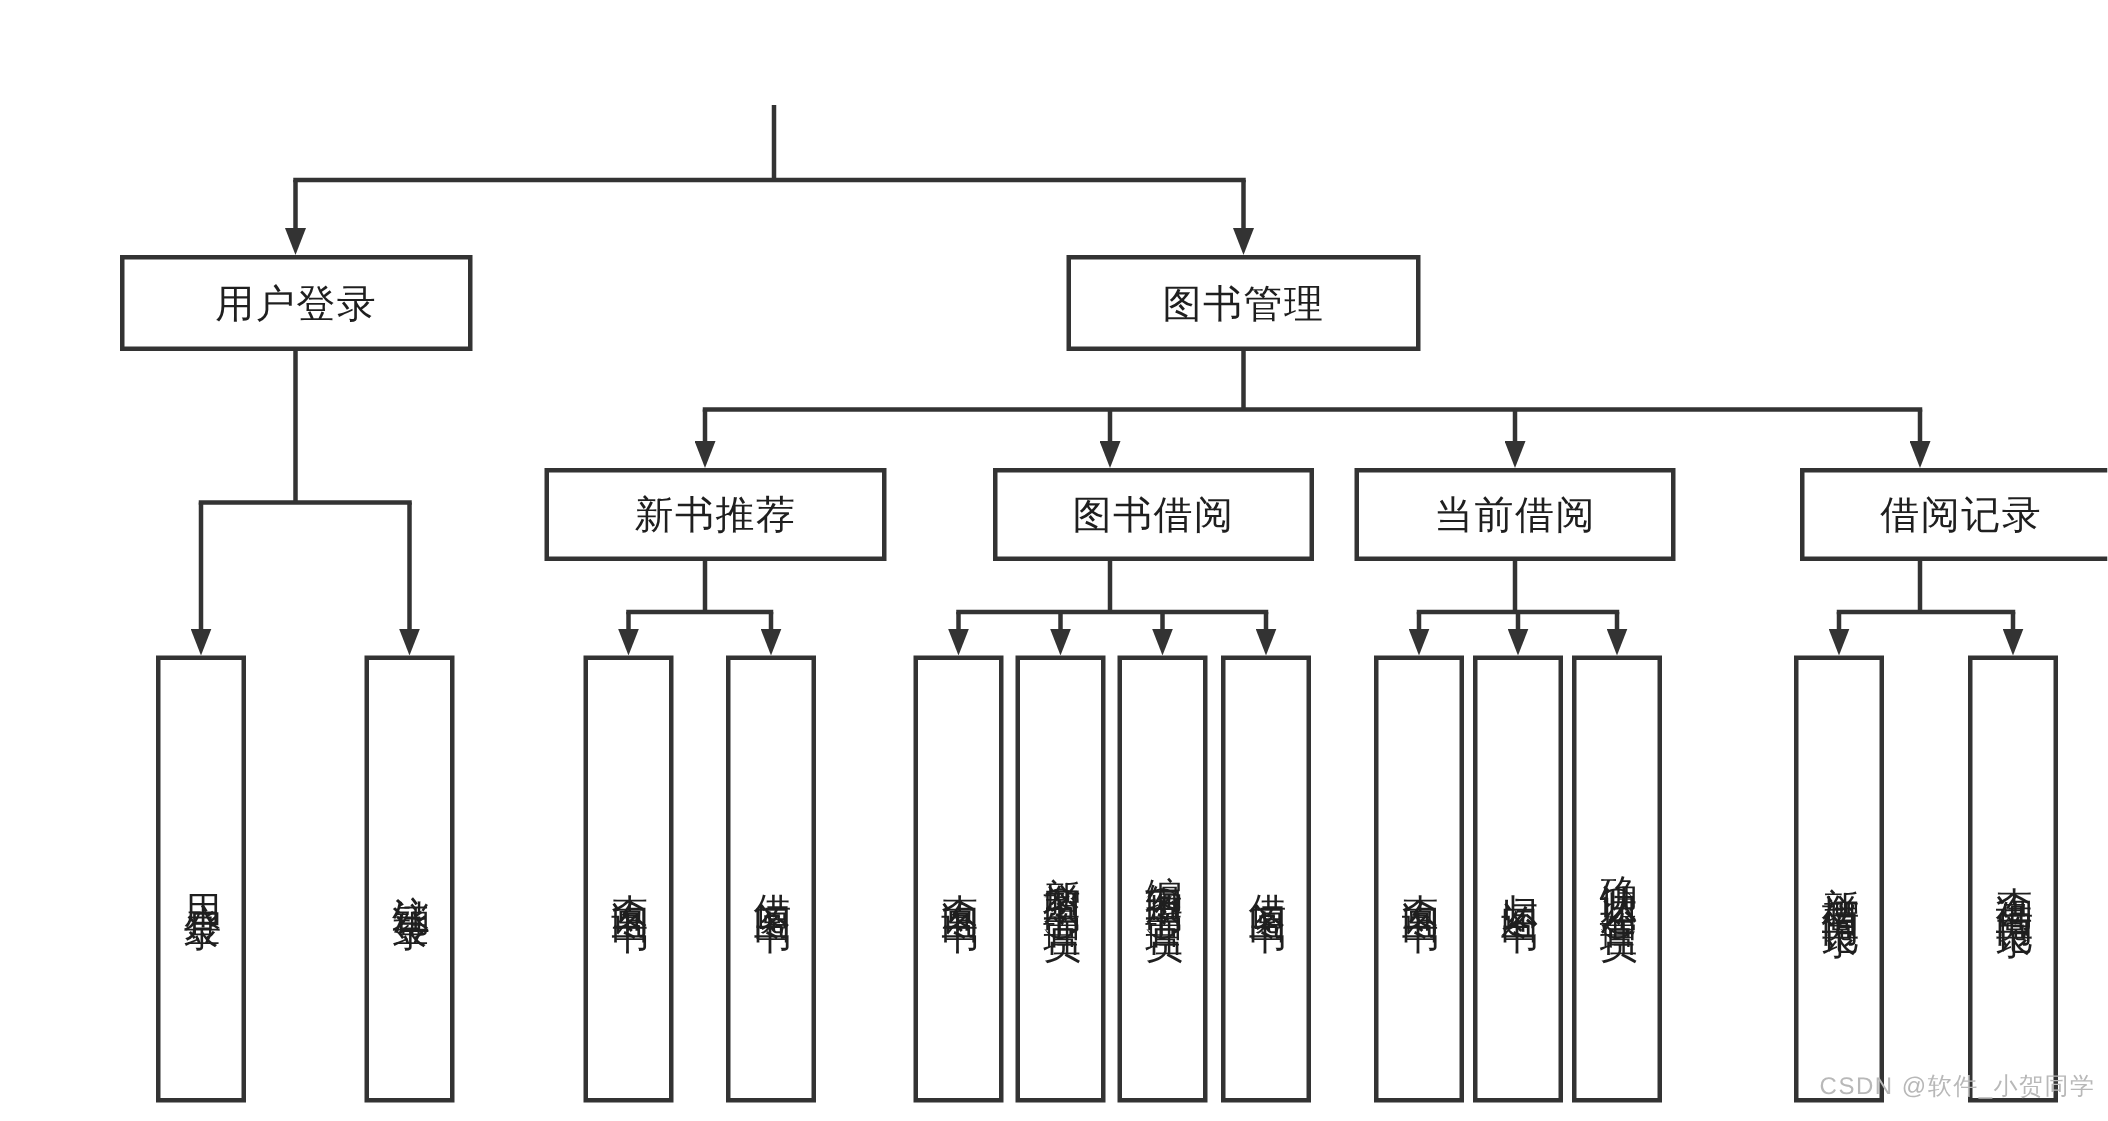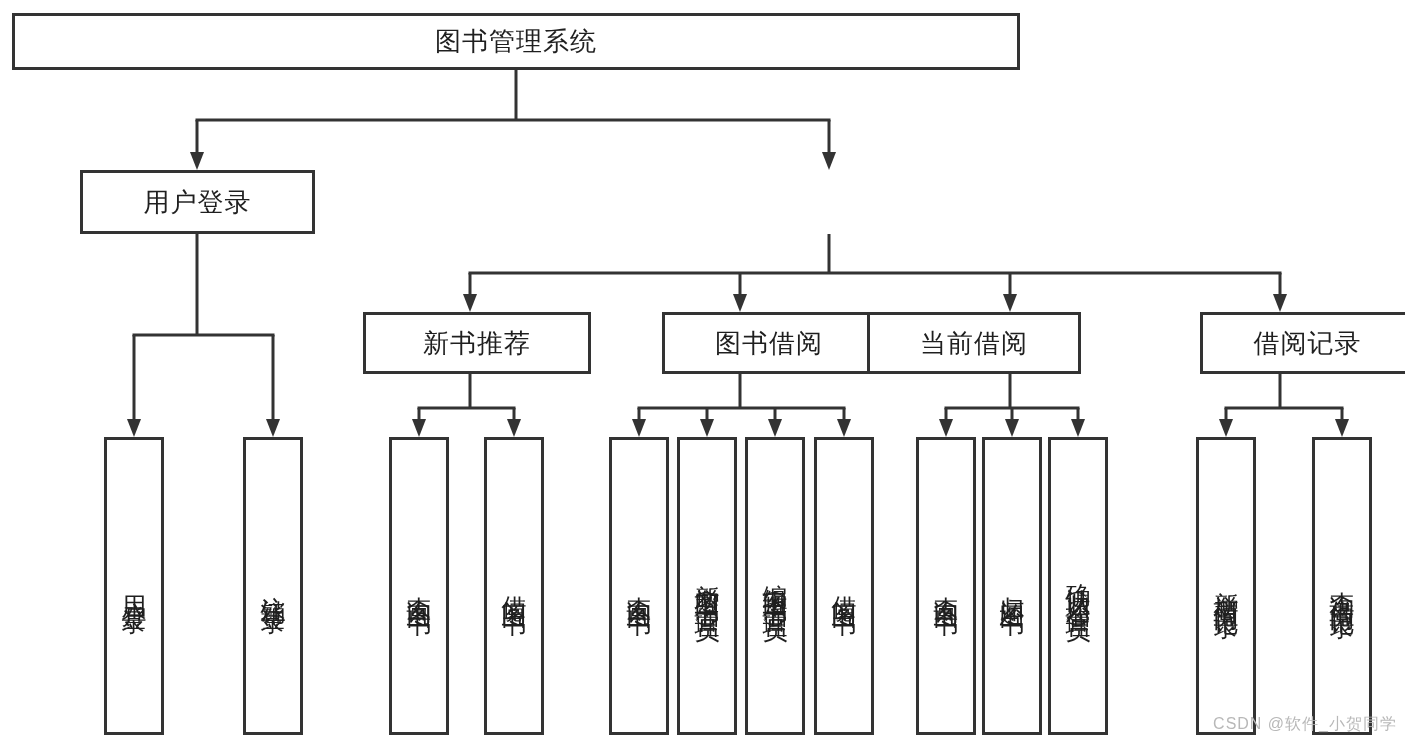--- a/index.html
+++ b/index.html
@@ -92,35 +92,35 @@
     <path d="M946 408 V423" marker-end="url(#arrow)"></path>
     <path d="M1012 408 V423" marker-end="url(#arrow)"></path>
     <path d="M1078 408 V423" marker-end="url(#arrow)"></path>
 
     <path d="M1280 374 V408"></path>
     <path d="M1224.5 408 H1343.5"></path>
     <path d="M1226 408 V423" marker-end="url(#arrow)"></path>
     <path d="M1342 408 V423" marker-end="url(#arrow)"></path>
   </svg>
 
-  <div class="box h" style="left:12px;top:13px;width:1008px;height:57px">
-    <span class="lbl">图书管理系统</span>
-  </div>
 
   <div class="box h" style="left:80px;top:170px;width:235px;height:64px">
     <span class="lbl">用户登录</span>
+  </div>
+  <div class="box h" style="left:711px;top:170px;width:236px;height:64px">
+    <span class="lbl">图书管理</span>
   </div>
 
   <div class="box h" style="left:363px;top:312px;width:228px;height:62px">
     <span class="lbl">新书推荐</span>
   </div>
   <div class="box h" style="left:662px;top:312px;width:214px;height:62px">
     <span class="lbl">图书借阅</span>
   </div>
-  <div class="box h" style="left:867px;top:312px;width:214px;height:62px">
+  <div class="box h" style="left:903px;top:312px;width:214px;height:62px">
     <span class="lbl">当前借阅</span>
   </div>
   <div class="box h" style="left:1200px;top:312px;width:215px;height:62px">
     <span class="lbl">借阅记录</span>
   </div>
 
   <div class="box v" style="left:104px;top:437px;width:60px;height:298px">
     <span class="lbl">用户登录</span>
   </div>
   <div class="box v" style="left:243px;top:437px;width:60px;height:298px">

